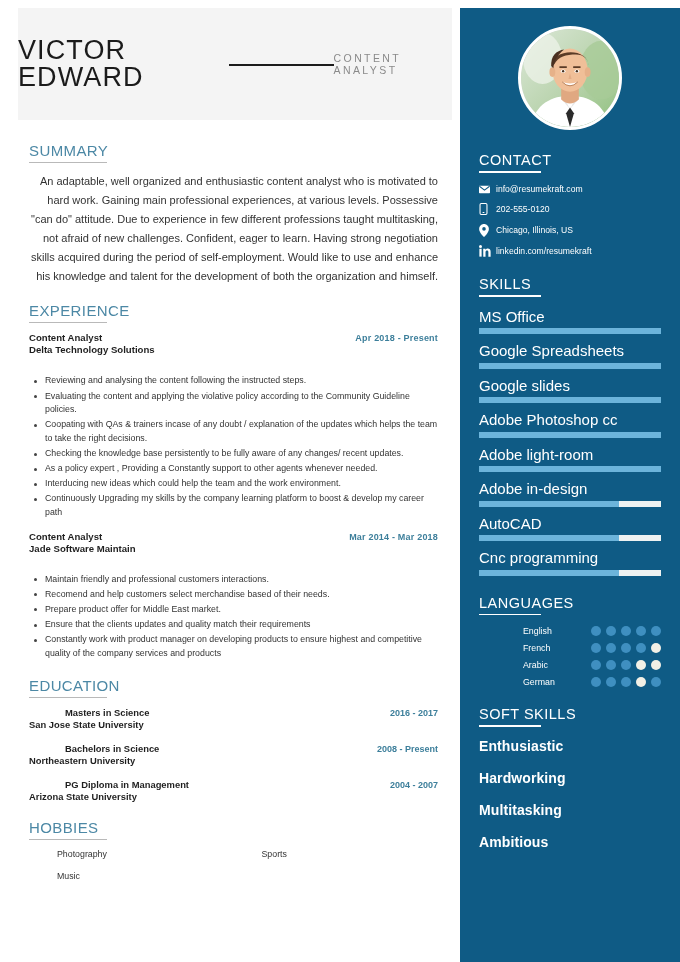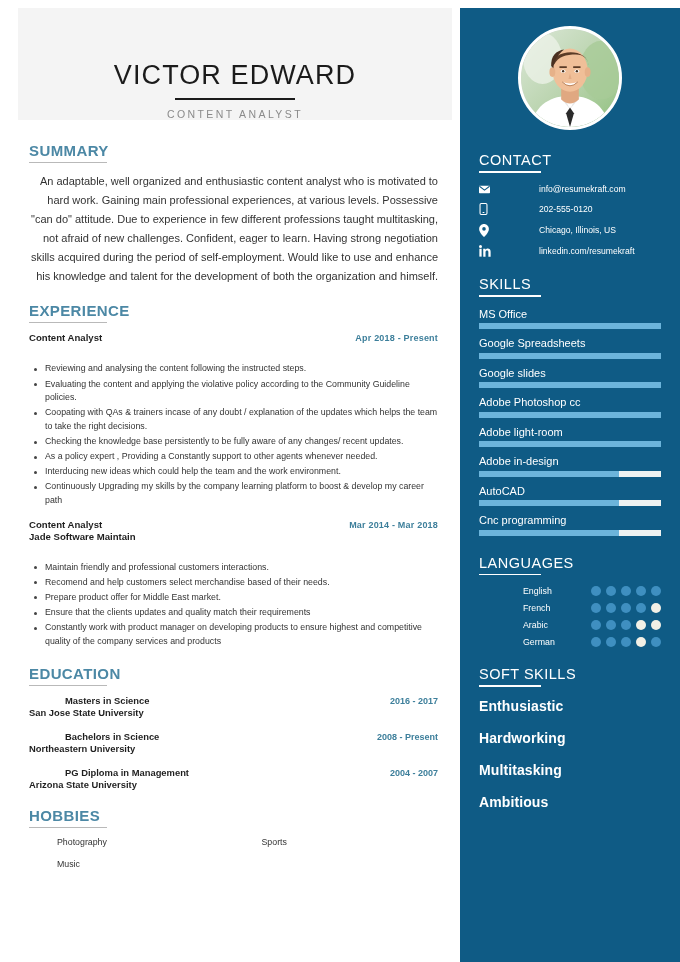--- a/index.html
+++ b/index.html
@@ -11,35 +11,35 @@
   }
   .page { position:relative; width:680px; height:962px; background:#ffffff; display:flex; }
 
   
   .left { width:460px; height:962px; position:relative; background:#ffffff; }
 
   .name-band {
     margin:8px 8px 0 18px;
     background:#f4f4f4;
     height:112px;
-    display:flex; flex-direction:column;
+    display:flex; flex-direction:row;
     align-items:center; justify-content:flex-end;
   }
   .name {
     font-size:27px; letter-spacing:1.1px; color:#1b1b1b;
     font-weight:400; line-height:1;
   }
   .name-rule { width:120px; height:2px; background:#1b1b1b; margin:9px 0 8px; }
   .role { font-size:10.5px; letter-spacing:2.4px; color:#8a8a8a; }
 
   .lcontent { padding:22px 22px 0 29px; }
 
   .sec-head {
     color:#4c88a5; font-size:15px; letter-spacing:.4px;
-    font-weight:700; margin-bottom:3px;
+    font-weight:400; margin-bottom:3px;
   }
   .sec-rule { width:78px; height:1px; background:#b9b9b9; margin-bottom:9px; }
   .sec { margin-bottom:17px; }
 
   .summary-text {
     font-size:11px; line-height:1.72; color:#333333; text-align:right;
   }
 
   .job { margin-bottom:11px; }
   .job-row { display:flex; justify-content:space-between; align-items:baseline; }
@@ -83,27 +83,27 @@
   }
   .photo svg { display:block; width:100%; height:100%; }
 
   .r-head {
     color:#ffffff; font-size:14.5px; letter-spacing:.5px;
     font-weight:400; margin-bottom:3px;
   }
   .r-rule { width:62px; height:1.5px; background:#ffffff; margin-bottom:11px; }
   .r-sec { margin-bottom:19px; }
 
-  .contact-row { display:flex; align-items:center; margin-bottom:8.5px;gap:43px; }
+  .contact-row { display:flex; align-items:center; margin-bottom:8.5px; }
   .c-icon { width:17px; flex:0 0 17px; display:flex; align-items:center; justify-content:flex-start; }
   .c-icon svg { display:block; }
   .c-text { font-size:8.6px; color:#ffffff; }
 
   .skill { margin-bottom:8px; }
-  .skill-name { font-size:11px; color:#ffffff; margin-bottom:3.5px; }
+  .skill-name { font-size:15px; color:#ffffff; margin-bottom:3.5px; }
   .bar { width:100%; height:6px; background:#eef2f2; position:relative; }
   .bar-fill { height:100%; background:#6cb4db; }
 
   .lang-row { display:flex; align-items:center; justify-content:space-between; margin-bottom:7px;padding-left:44px; }
   .lang-name { font-size:8.8px; color:#ffffff; }
   .dots { display:flex; gap:5px; }
   .dot { width:10px; height:10px; border-radius:50%; background:#3f8fc0; }
   .dot.off { background:#f2f0e6; }
 
   .soft { font-size:14px; color:#ffffff; font-weight:bold; margin-bottom:16px; letter-spacing:.1px; }
@@ -131,20 +131,21 @@
 
       <div class="sec">
         <div class="sec-head">EXPERIENCE</div>
         <div class="sec-rule"></div>
         <div id="jobs">
             <div class="job">
               <div class="job-row">
                 <div class="job-title">Content Analyst</div>
                 <div class="job-date">Apr 2018 - Present</div>
               </div>
+              <div class="job-co">Delta Technology Solutions</div>
               <ul class="bullets">
                 <li>Reviewing and analysing the content following the instructed steps.</li>
                 <li>Evaluating the content and applying the violative policy according to the Community Guideline policies.</li>
                 <li>Coopating with QAs &amp; trainers incase of any doubt / explanation of the updates which helps the team to take the right decisions.</li>
                 <li>Checking the knowledge base persistently to be fully aware of any changes/ recent updates.</li>
                 <li>As a policy expert , Providing a Constantly support to other agents whenever needed.</li>
                 <li>Interducing new ideas which could help the team and the work environment.</li>
                 <li>Continuously Upgrading my skills by the company learning platform to boost &amp; develop my career path</li>
               </ul>
             </div>

